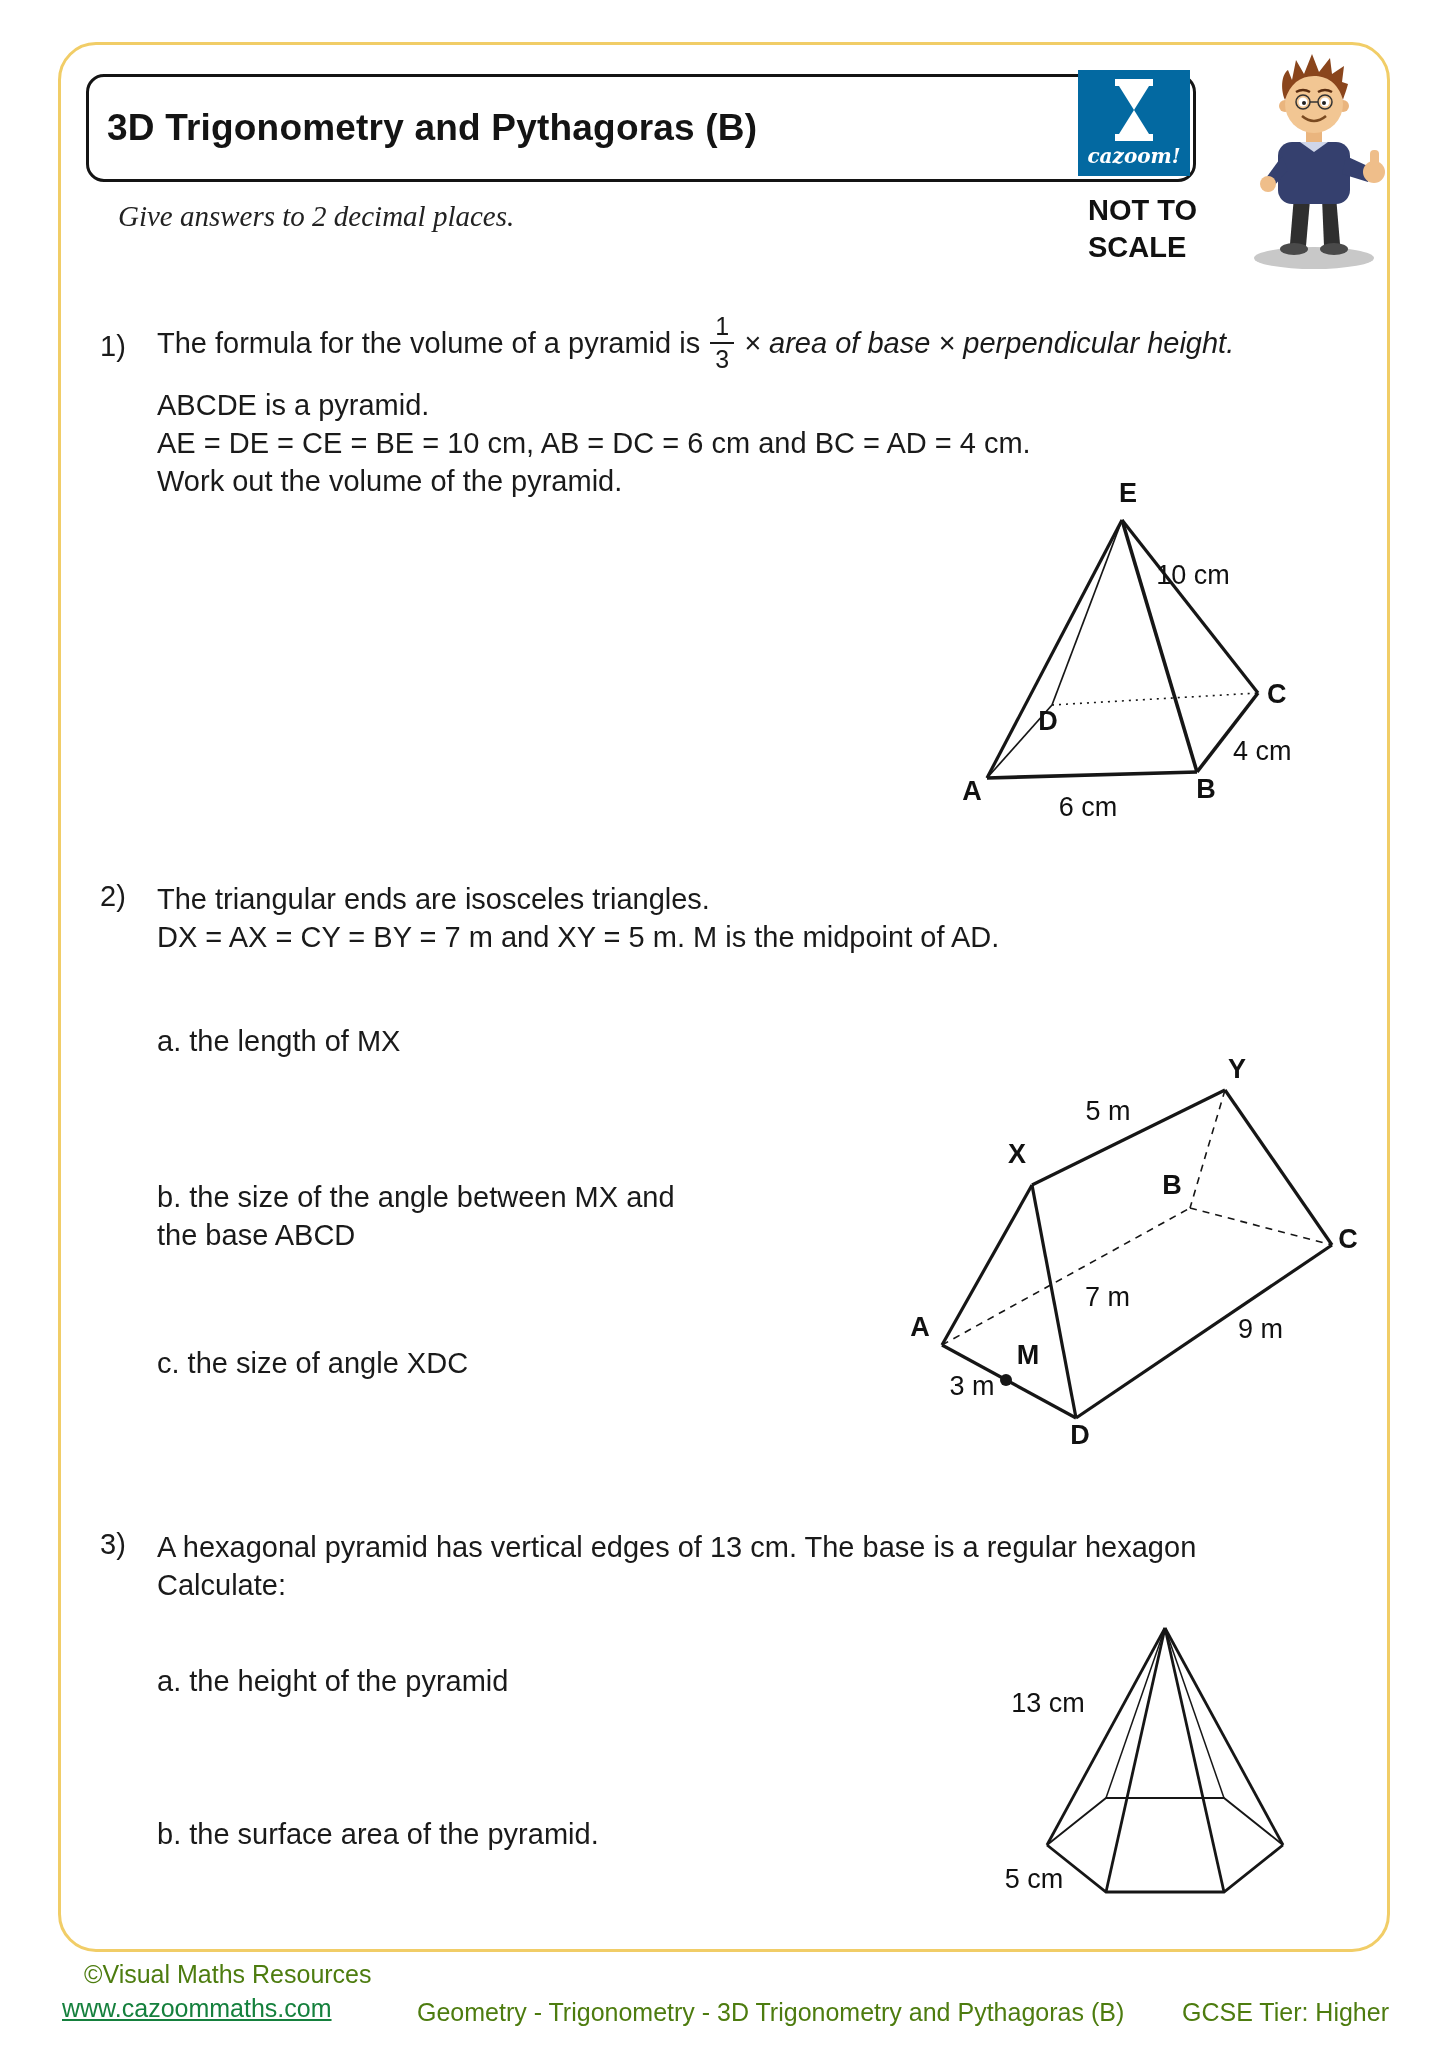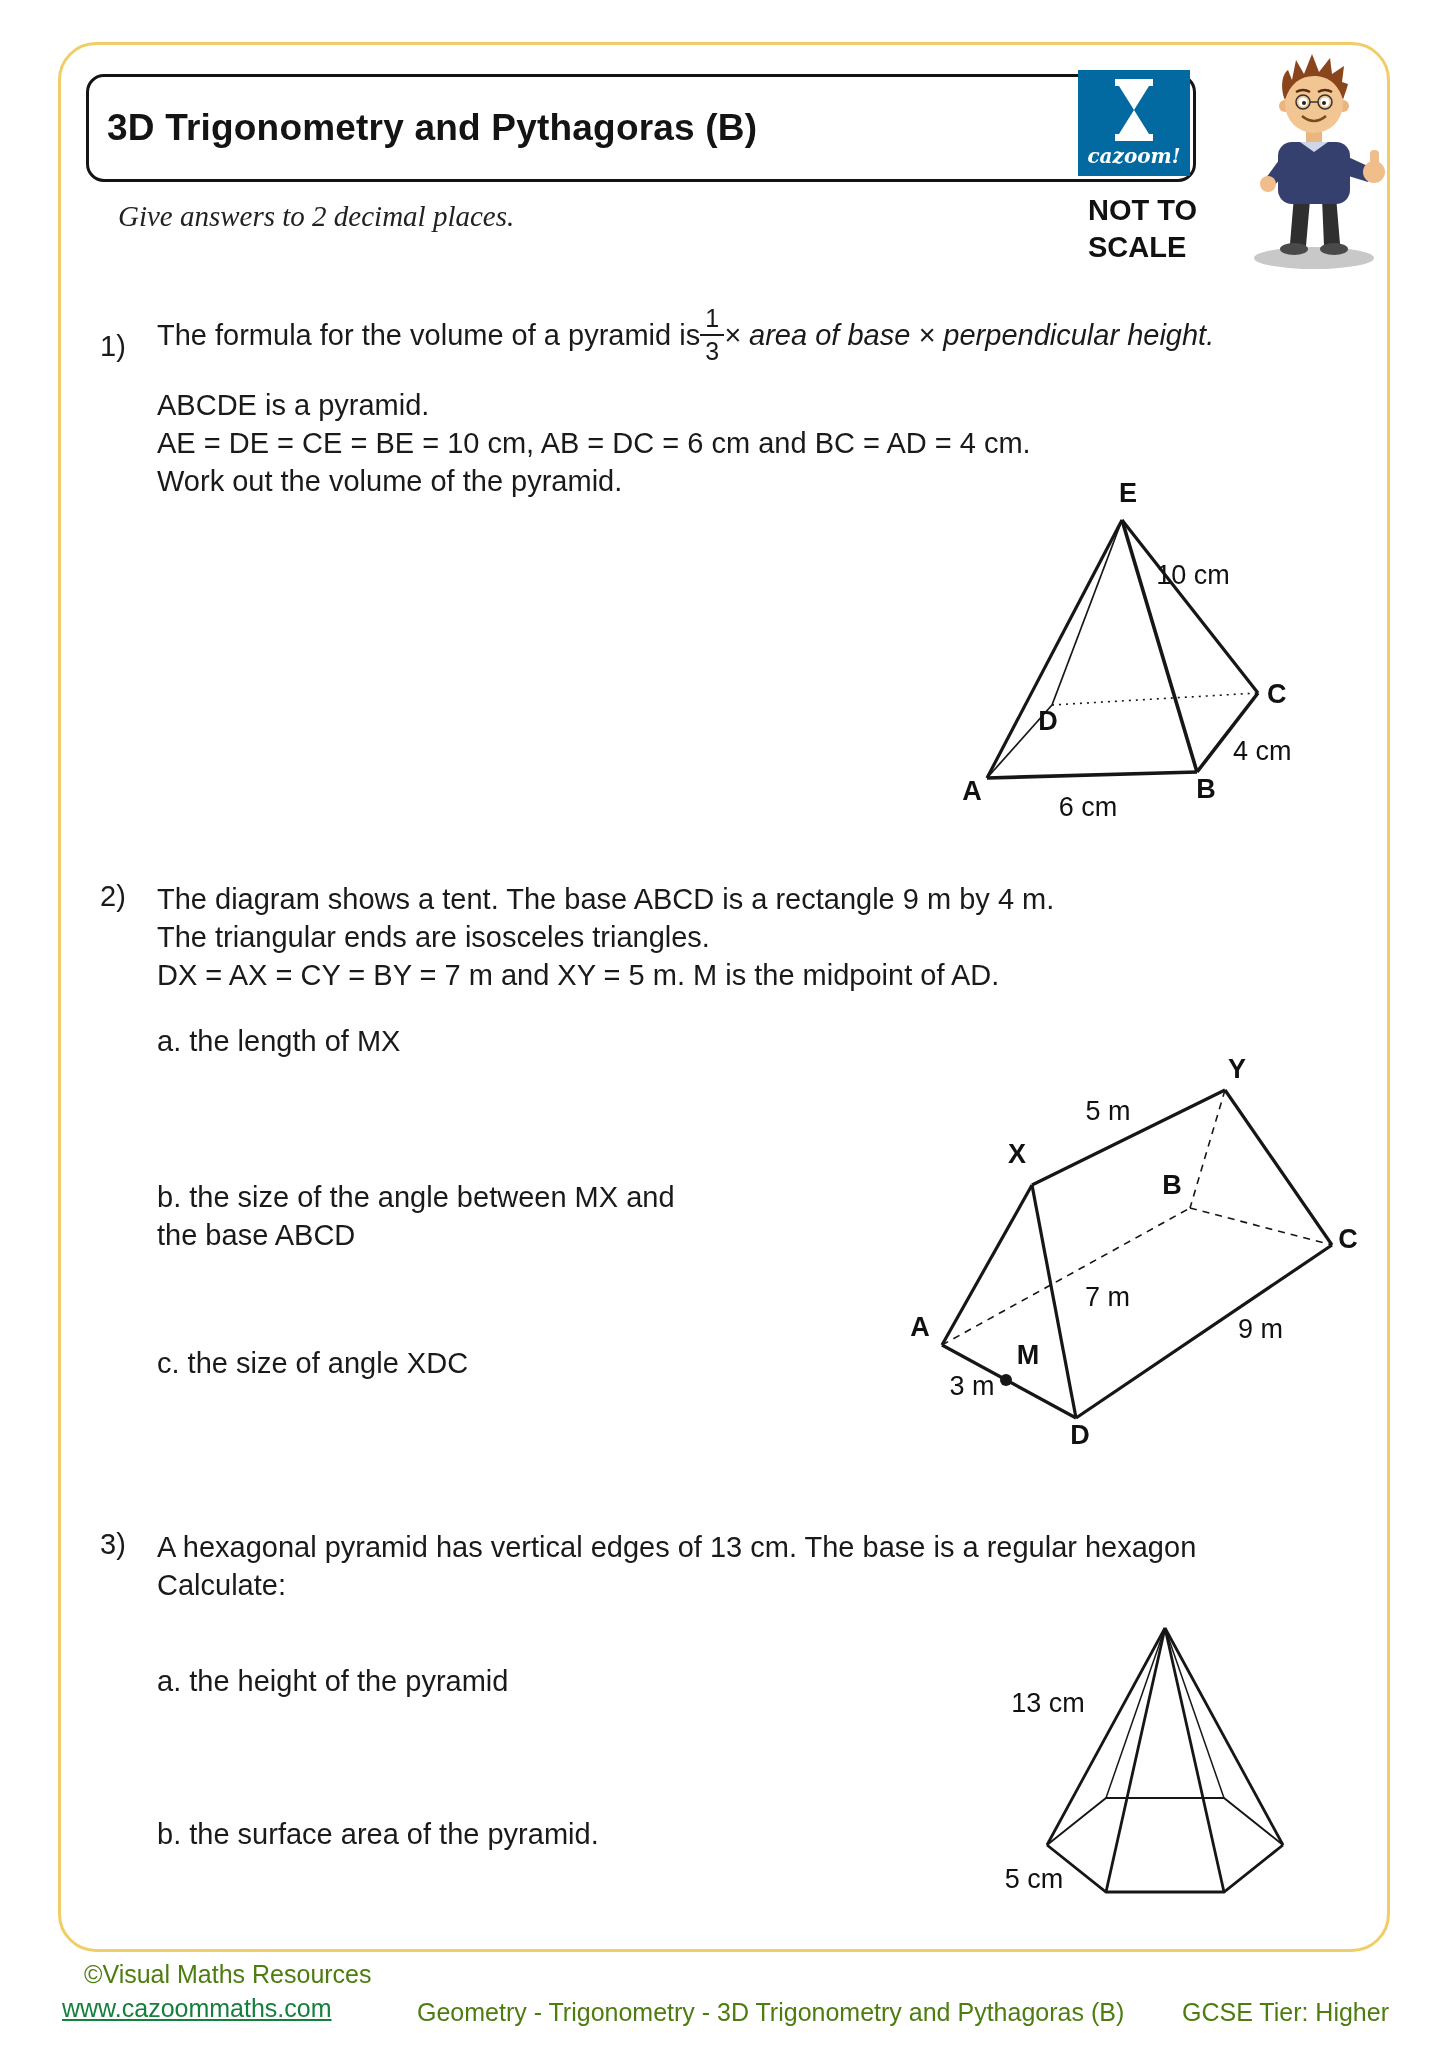--- a/index.html
+++ b/index.html
@@ -14,22 +14,22 @@
         display:flex;flex-direction:column;align-items:center;justify-content:flex-start;}
   .logo-text{color:#ffffff;font-family:"DejaVu Serif",serif;font-style:italic;font-weight:bold;
              font-size:20px;margin-top:-2px;}
   .character{position:absolute;left:1222px;top:48px;width:178px;height:225px;}
   .instruction{position:absolute;left:118px;top:200px;font-family:"Liberation Serif",serif;
                font-style:italic;font-size:29px;color:#222;}
   .nts{position:absolute;left:1088px;top:192px;font-size:29px;font-weight:bold;line-height:37px;color:#111;}
   .qnum{position:absolute;font-size:29px;}
   .qblock{position:absolute;font-size:29px;line-height:38px;}
   .qpart{position:absolute;font-size:29px;line-height:38px;}
-  .q1-line1{position:absolute;left:157px;top:300px;height:70px;display:flex;align-items:center;
-            font-size:29px;}
+  .q1-line1{position:absolute;left:157px;top:308px;height:70px;display:flex;align-items:center;
+            font-size:29px;gap:10px;}
   .frac{display:inline-flex;flex-direction:column;align-items:center;font-size:25px;line-height:1.15;}
   .frac .num{border-bottom:2.5px solid #1a1a1a;padding:0 5px 1px;}
   .frac .den{padding-top:1px;}
   .italic{font-style:italic;}
   .diagram{position:absolute;}
   .diagram text{font-size:27px;fill:#111;font-family:"Liberation Sans",sans-serif;}
   .diagram text.vertex{font-weight:bold;}
   .footer-item{position:absolute;font-size:25px;color:#4d7c0f;margin-left:22px;}
   .footer-link{position:absolute;font-size:25px;color:#15803d;text-decoration:underline;cursor:pointer;}
 </style>
@@ -125,21 +125,20 @@
     <text class="vertex" x="133" y="262" text-anchor="middle">D</text>
     <text x="318" y="292" text-anchor="start">4 cm</text>
     <text class="vertex" x="57" y="332" text-anchor="middle">A</text>
     <text class="vertex" x="291" y="330" text-anchor="middle">B</text>
     <text x="173" y="348" text-anchor="middle">6 cm</text>
   </svg>
 
   <div class="qnum" style="left:100px;top:880px;">2)</div>
 
   <div class="qblock" style="left:157px;top:880px;">
-    <div>The diagram shows a tent. The base ABCD is a rectangle 9 m by 4 m.</div>
     <div>The triangular ends are isosceles triangles.</div>
     <div>DX = AX = CY = BY = 7 m and XY = 5 m. M is the midpoint of AD.</div>
   </div>
 
   <div class="qpart" style="left:157px;top:1022px;">a. the length of MX</div>
 
   <div class="qpart" style="left:157px;top:1178px;">
     <div>b. the size of the angle between MX and</div>
     <div>the base ABCD</div>
   </div>

